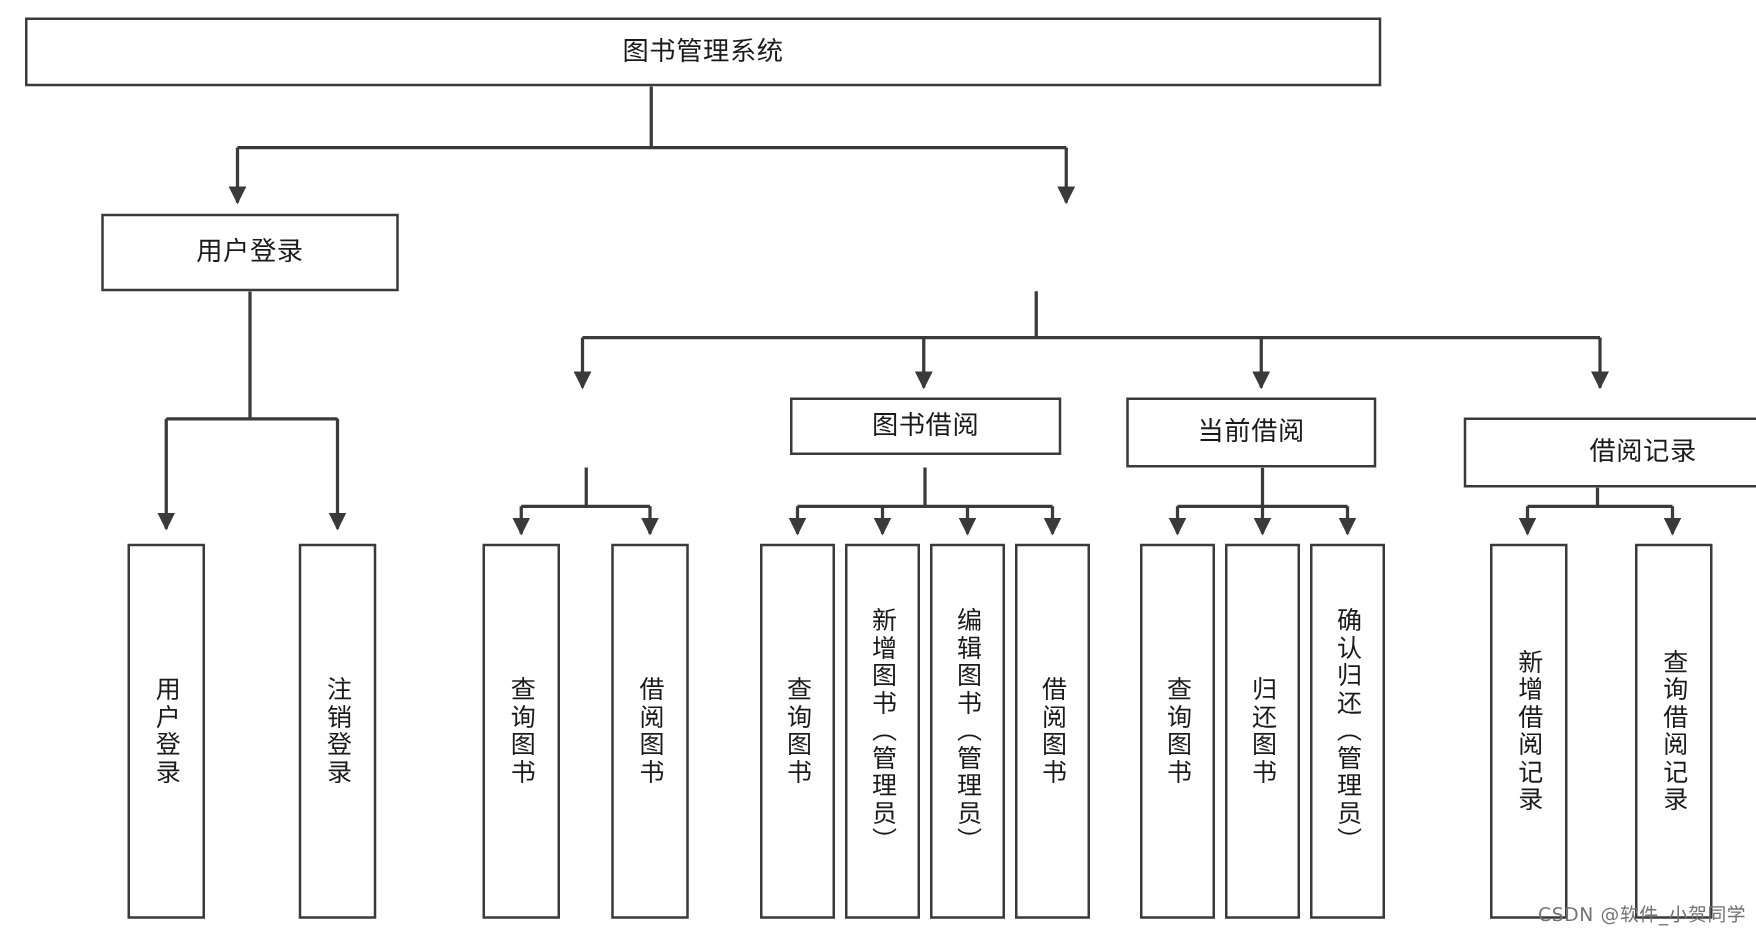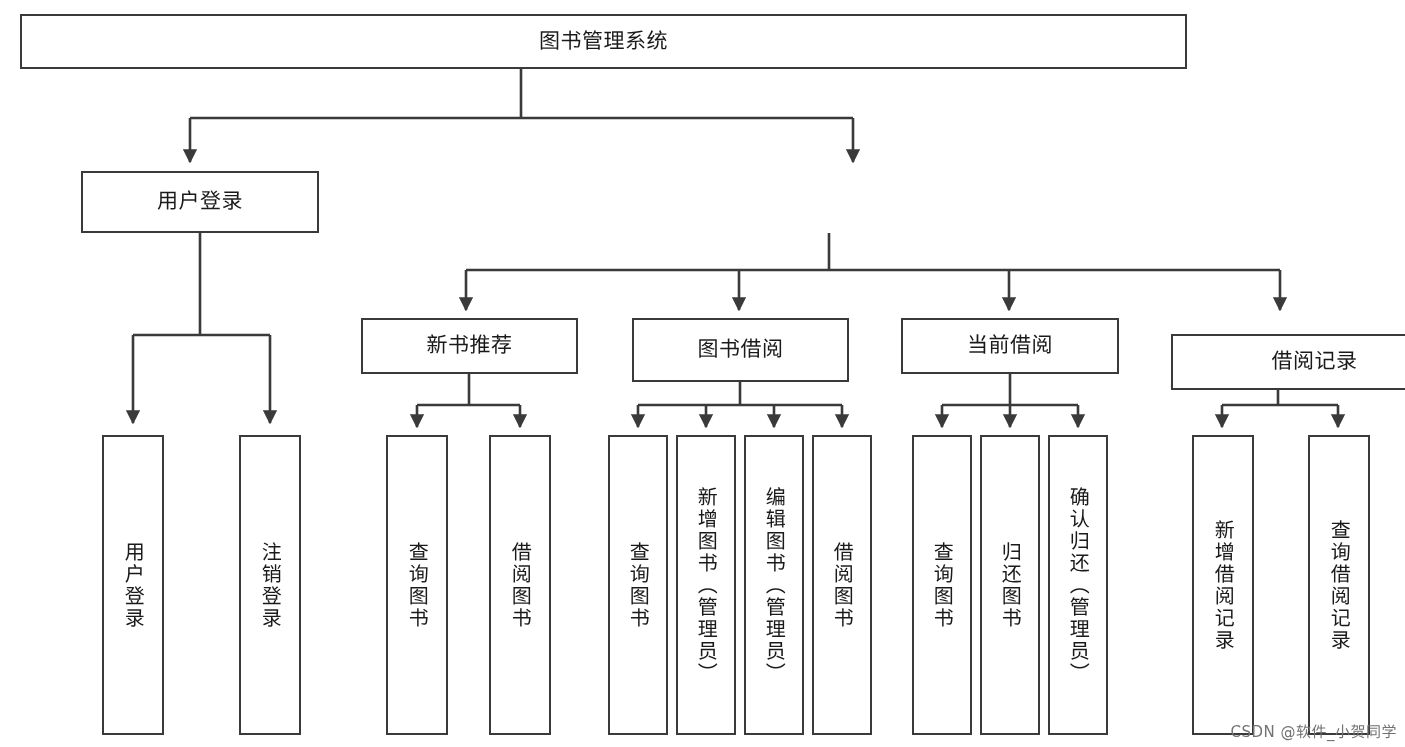--- a/index.html
+++ b/index.html
@@ -111,35 +111,32 @@
       <path d="M 1010,405 L 1010,427" marker-end="url(#arrow)"></path>
       <path d="M 1078,405 L 1078,427" marker-end="url(#arrow)"></path>
 
       <path d="M 1278,374 L 1278,405"></path>
       <path d="M 1222,405 L 1338,405"></path>
       <path d="M 1222,405 L 1222,427" marker-end="url(#arrow)"></path>
       <path d="M 1338,405 L 1338,427" marker-end="url(#arrow)"></path>
     </g>
   </svg>
 
-  <div class="node-box horizontal" style="left:20px; top:14px; width:1167px; height:55px;">
+  <div class="node-box horizontal" style="left:20px; top:14px; width:1085px; height:55px;">
     <span class="node-label">图书管理系统</span>
   </div>
 
   <div class="node-box horizontal" style="left:81px; top:171px; width:238px; height:62px;">
     <span class="node-label">用户登录</span>
   </div>
 
-  <div class="node-box horizontal" style="left:361px; top:318px; width:217px; height:56px;">
-    <span class="node-label">新书推荐</span>
-  </div>
-  <div class="node-box horizontal" style="left:632px; top:318px; width:217px; height:64px;">
+  <div class="node-box horizontal" style="left:632px; top:318px; width:217px; height:46px;">
     <span class="node-label">图书借阅</span>
   </div>
-  <div class="node-box horizontal" style="left:901px; top:318px; width:218px; height:56px;">
+  <div class="node-box horizontal" style="left:901px; top:318px; width:200px; height:56px;">
     <span class="node-label">当前借阅</span>
   </div>
   <div class="node-box horizontal" style="left:1171px; top:334px; width:243px; height:56px;padding-left:44px;">
     <span class="node-label">借阅记录</span>
   </div>
 
   <div class="node-box vertical" style="left:102px; top:435px; width:62px; height:300px;">
     <span class="node-label">用户登录</span>
   </div>
   <div class="node-box vertical" style="left:239px; top:435px; width:62px; height:300px;">

